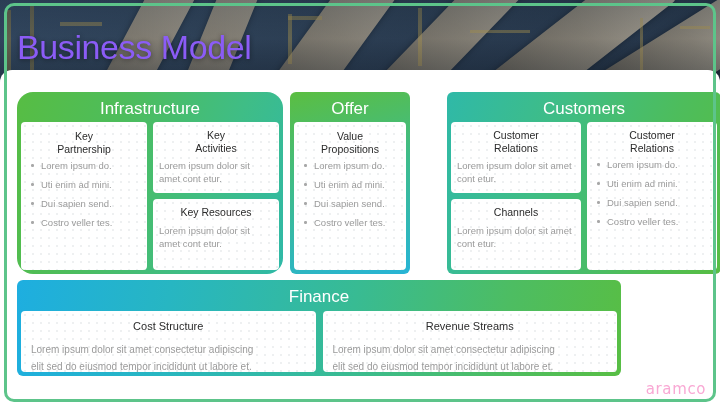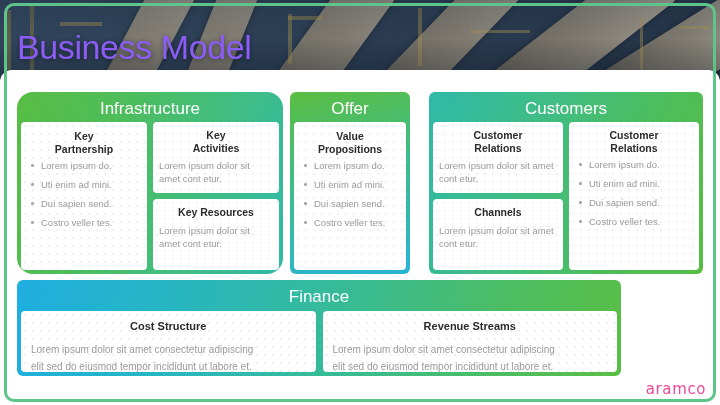--- a/index.html
+++ b/index.html
@@ -82,21 +82,21 @@
     background-size: 9px 9px;
     opacity: .85;
     z-index: 11;
   }
 
   .brand {
     position: absolute;
     right: 14px; bottom: 7px;
     font-size: 15px;
     letter-spacing: .6px;
-    color: #ec4899;
+    color: #f9a8d4;
     z-index: 20;
     font-family: "DejaVu Sans", sans-serif;
   }
 
   
   .panel {
     position: absolute;
     border-radius: 6px;
     padding: 3px;
     z-index: 12;
@@ -130,21 +130,21 @@
     position: absolute; inset: 0;
     background-image: radial-gradient(#eef0f1 1px, transparent 1.1px);
     background-size: 8px 8px;
     pointer-events: none;
   }
   .card-inner { position: relative; z-index: 2; }
 
   .card-title {
     text-align: center;
     font-size: 10.5px;
-    font-weight: bold;
+    font-weight: normal;
     color: #2b2b2b;
     line-height: 12.5px;
     margin-bottom: 5px;
   }
   .card-text {
     text-align: left;
     font-size: 9.5px;
     color: #9a9a9a;
     line-height: 13px;
   }
@@ -169,21 +169,21 @@
   #p-infra {
     left: 17px; top: 92px; width: 266px; height: 182px;
     background: linear-gradient(110deg, #57bd43 0%, #4dbd5c 35%, #3fbd86 70%, #2fb9a8 100%);
     border-radius: 16px;
   }
   #p-offer {
     left: 290px; top: 92px; width: 120px; height: 182px;
     background: linear-gradient(165deg, #5bbe41 0%, #3fbc8a 45%, #27b4d6 100%);
   }
   #p-cust {
-    left: 429px; top: 92px; width: 274px; height: 182px;
+    left: 447px; top: 92px; width: 274px; height: 182px;
     background: linear-gradient(110deg, #2fb9a8 0%, #3fbd86 35%, #4dbd5c 70%, #57bd43 100%);
   }
   #p-fin {
     left: 17px; top: 280px; width: 604px; height: 96px;
     background: linear-gradient(100deg, #1eaee0 0%, #27b6c2 25%, #38bb93 55%, #4dbd62 80%, #58be44 100%);
   }
   #p-fin .panel-body { top: 31px; gap: 7px; }
   #p-fin .card { padding: 9px 10px; }
   #p-fin .card-title { font-size: 11px; margin-bottom: 8px; }
   #p-fin .card-text { font-size: 10px; line-height: 17px; }

